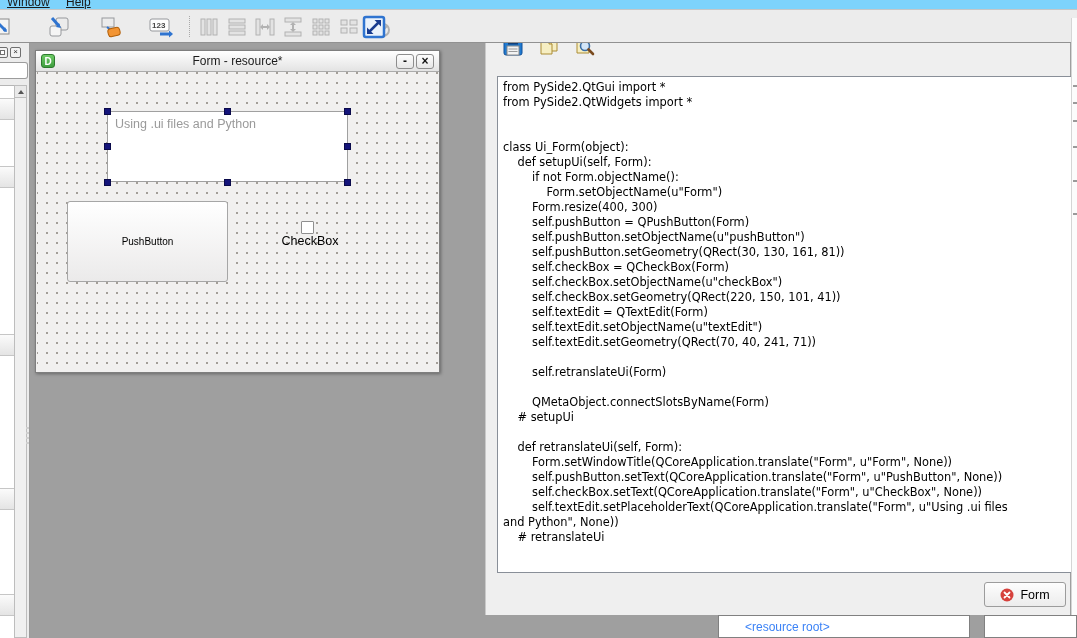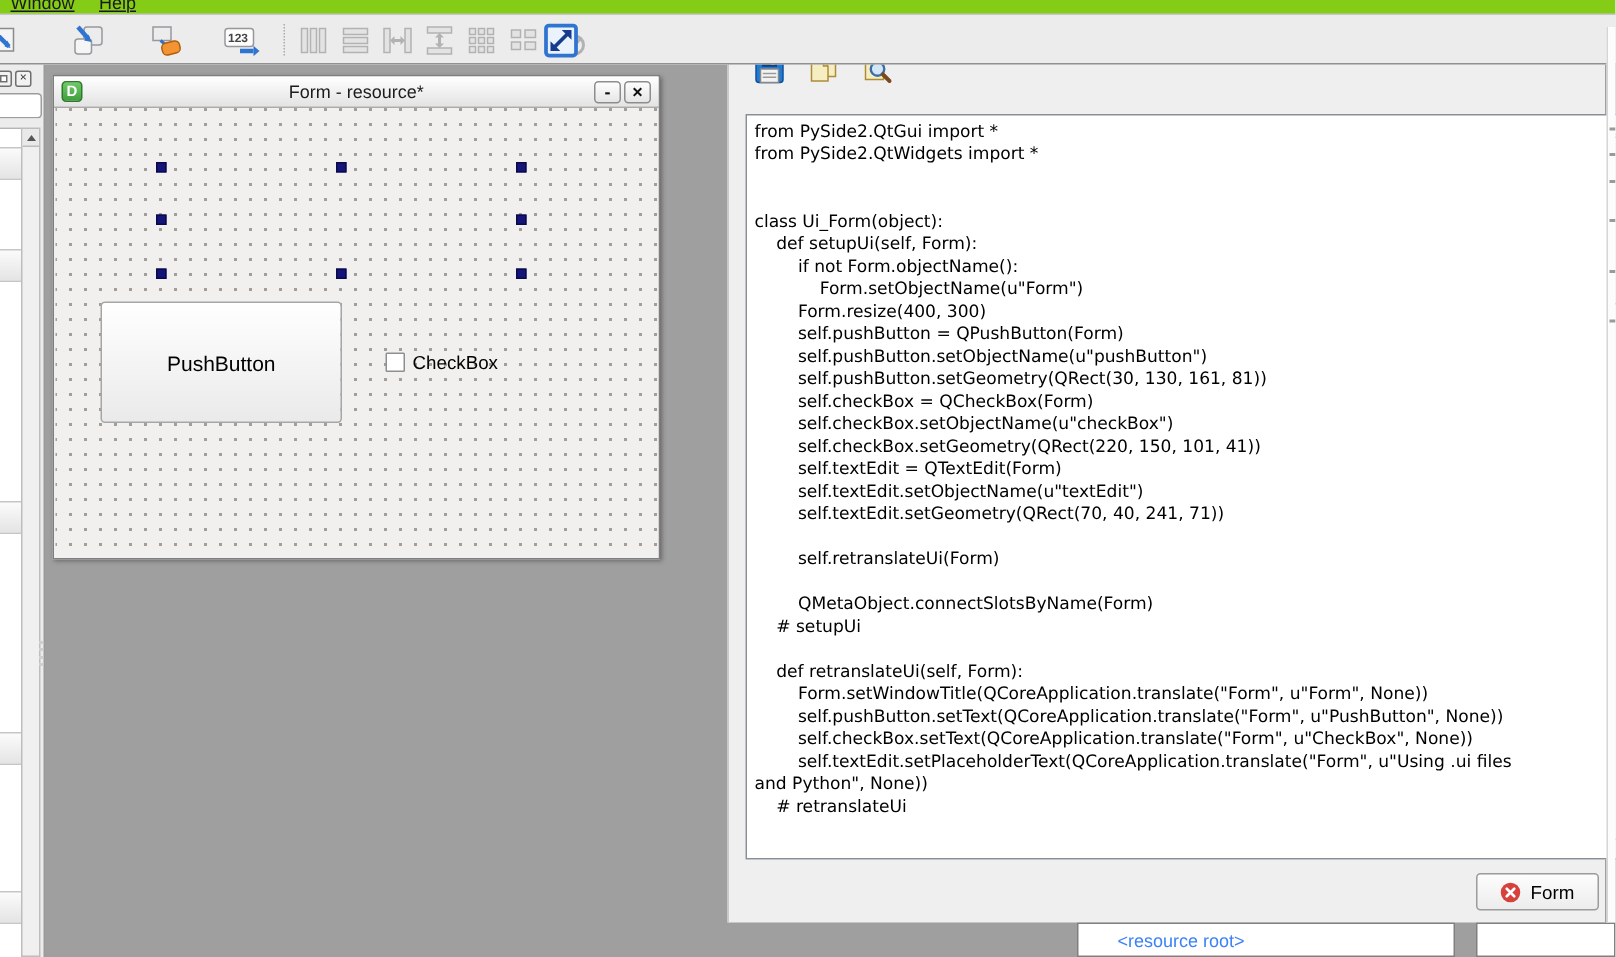--- a/index.html
+++ b/index.html
@@ -6,21 +6,21 @@
   html,body { width:1077px; height:638px; }
   body {
     position: relative;
     font-family: "Liberation Sans", "DejaVu Sans", sans-serif;
     background: #ececec;
     overflow: hidden;
     color: #000;
   }
   
   .menubar { position:absolute; left:0; top:0; width:1077px; height:10px;
-             background:#84cc16; border-bottom:1px solid #c6c6c6; overflow:hidden; z-index:6; }
+             background:#7dd3fc; border-bottom:1px solid #c6c6c6; overflow:hidden; z-index:6; }
   .menubar .mitem { position:absolute; top:-5px; font-size:12px; color:#1a1a1a; text-decoration:underline; text-decoration-thickness:1px; }
   .mitem.m0 { left:7px; } .mitem.m1 { left:66px; }
   
   .toolbar { position:absolute; left:0; top:10px; width:1077px; height:33px;
              background:#ececec; border-bottom:1px solid #919191; z-index:5; }
   .tbtn { position:absolute; top:3px; width:30px; height:27px;
           display:flex; align-items:center; justify-content:center; }
   .tbtn svg { display:block; }
   .tb-partial { left:0; width:13px; overflow:hidden; justify-content:flex-start; }
   .tb-partial svg { margin-left:-12px; }
@@ -78,23 +78,23 @@
             background-size:10px 10px; background-position:5px 6px; }
   .w-textedit { position:absolute; left:71px; top:60px; width:241px; height:71px;
             background:#fff; border:1px solid #a0a0a0; }
   .w-textedit .ph { padding:5px 7px; font-size:12.5px; color:#9a9a9a; }
   .handle { position:absolute; width:7px; height:7px; background:#14147a; border:1px solid #0a0a4a; }
   .h0{left:68px;top:57px;} .h1{left:188px;top:57px;} .h2{left:308px;top:57px;}
   .h3{left:68px;top:92px;} .h4{left:308px;top:92px;}
   .h5{left:68px;top:128px;} .h6{left:188px;top:128px;} .h7{left:308px;top:128px;}
   .w-push { position:absolute; left:31px; top:150px; width:161px; height:81px;
             background:linear-gradient(#ffffff,#ebeaea); border:1px solid #a6a6a6; border-radius:3px;
-            display:flex; align-items:center; justify-content:center; font-size:14px; }
+            display:flex; align-items:center; justify-content:center; font-size:10px; }
   .w-check { position:absolute; left:221px; top:170px; width:101px; height:41px;
-            display:flex; align-items:center; }
+            display:flex; align-items:center;flex-direction:column; }
   .w-check .box { width:13px; height:13px; background:#fff; border:1px solid #8f8f8f; border-radius:1px; }
   .w-check .lbl { margin-left:5px; font-size:12.5px; }
   
   .dialog { position:absolute; left:485px; top:18px; width:585px; height:597px;
             background:#efefef; border-top:1px solid #d2d2d2; border-left:1px solid #c9c9c9; z-index:4; }
   .dlg-toolbar { position:absolute; left:14px; top:14px; height:28px; display:flex; gap:10px; }
   .dlg-tbtn { width:26px; height:26px; display:flex; align-items:center; justify-content:center; }
   .codearea { position:absolute; left:11px; top:57px; width:592px; height:497px;
             background:#fff; border:1px solid #898f98; }
   .code { position:absolute; left:0; top:0; right:14px; bottom:0; overflow:hidden;
@@ -278,20 +278,23 @@
 </div>
 
 <div class="formwin">
   <div class="titlebar">
     <span class="formicon">D</span>
     <span class="formtitle">Form - resource*</span>
     <span class="winbtn min">-</span>
     <span class="winbtn cls">×</span>
   </div>
   <div class="formcanvas"></div>
+  <div class="w-textedit">
+    <div class="ph">Using .ui files and Python</div>
+  </div>
   <div class="handle h0"></div>
   <div class="handle h1"></div>
   <div class="handle h2"></div>
   <div class="handle h3"></div>
   <div class="handle h4"></div>
   <div class="handle h5"></div>
   <div class="handle h6"></div>
   <div class="handle h7"></div>
   <div class="w-push">PushButton</div>
   <div class="w-check">

